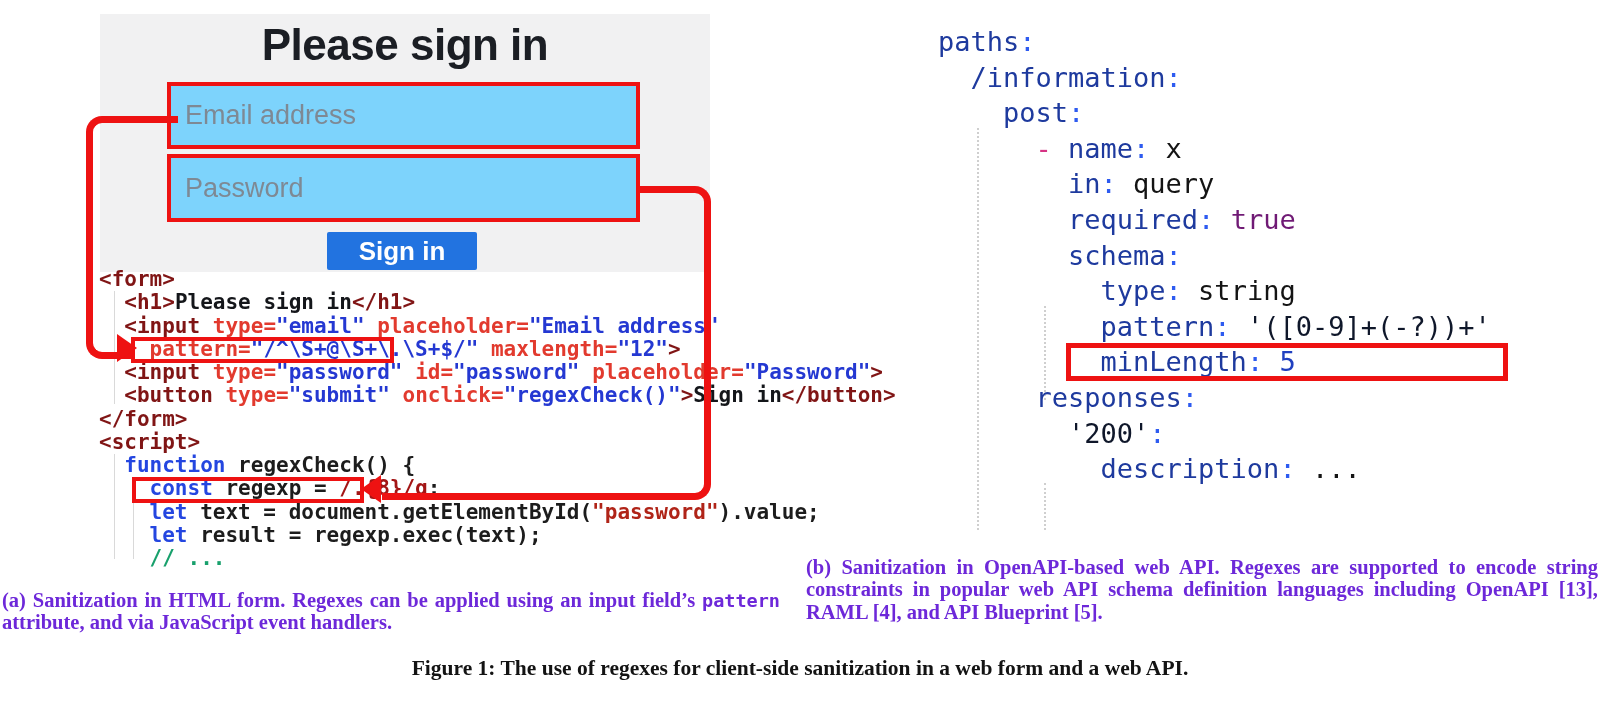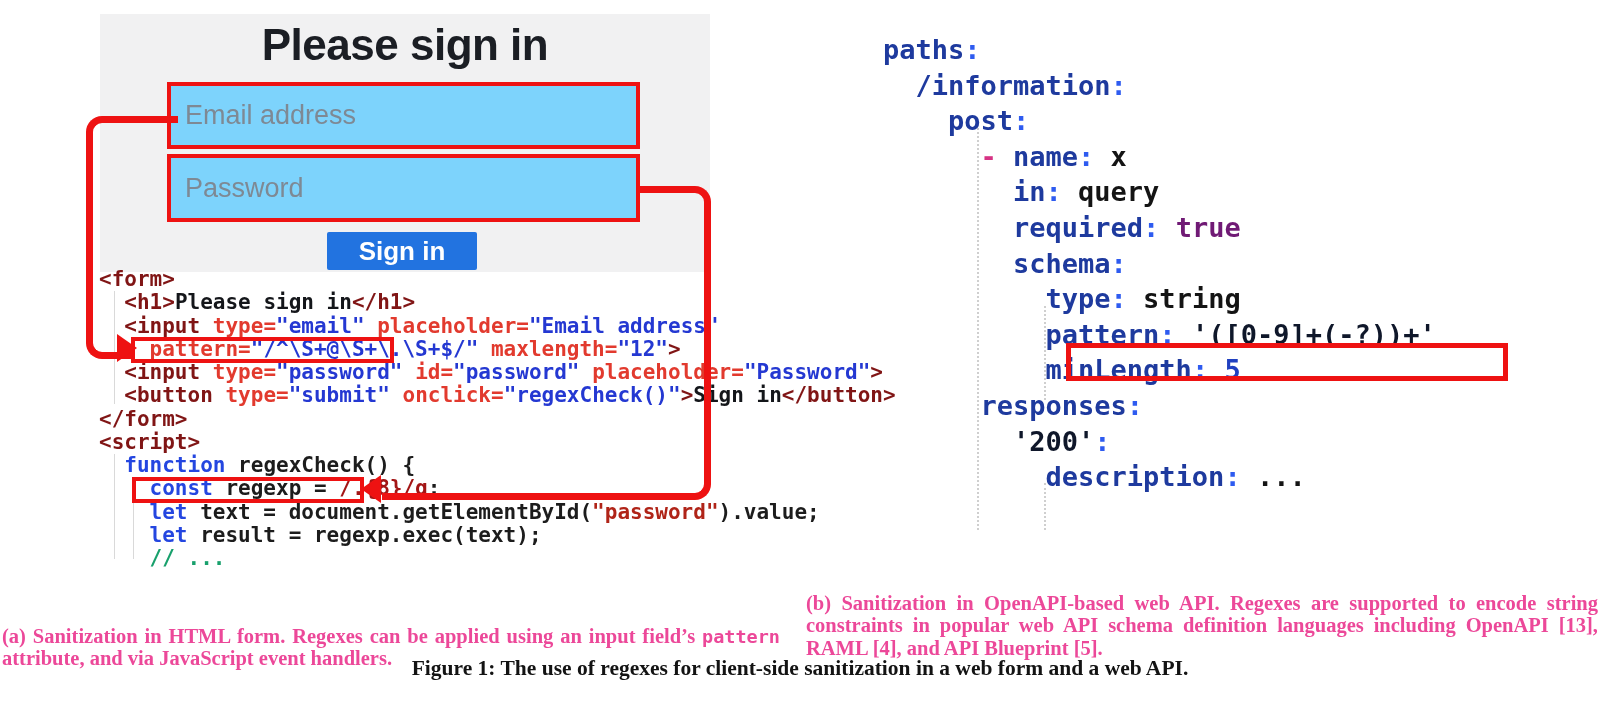--- a/index.html
+++ b/index.html
@@ -27,22 +27,22 @@
   #html-code .tk-tag{color:#801515;}
   #html-code .tk-attr{color:#e23a2e;}
   #html-code .tk-val{color:#2438d2;}
   #html-code .tk-txt{color:#14161a;font-weight:700;}
   #html-code .tk-kw{color:#2446e0;}
   #html-code .tk-pl{color:#1c1c1c;}
   #html-code .tk-str{color:#b02418;}
   #html-code .tk-rx{color:#a31515;}
   #html-code .tk-cmt{color:#18a06c;}
 
-  #yaml-code{left:883px;top:24px;font-family:"DejaVu Sans Mono",monospace;
-    font-size:27px;font-weight:700;line-height:35.6px;color:#141414;margin-top:8px;}
+  #yaml-code{left:938px;top:24px;font-family:"DejaVu Sans Mono",monospace;
+    font-size:27px;font-weight:400;line-height:35.6px;color:#141414;}
   #yaml-code .tk-key{color:#1e3a9e;}
   #yaml-code .tk-col{color:#2e5bf0;}
   #yaml-code .tk-dash{color:#d63384;}
   #yaml-code .tk-pl{color:#141414;}
   #yaml-code .tk-bool{color:#701a75;}
   #yaml-code .tk-num{color:#2040c0;}
   #yaml-code .tk-str{color:#0f172a;}
 
   
   .guide{position:absolute;width:0;border-left:1px solid #d9d9d9;}
@@ -61,21 +61,21 @@
   #arrow-into-pattern{left:117px;top:334px;width:0;height:0;
     border-left:20px solid #ee1212;border-top:14px solid transparent;border-bottom:14px solid transparent;}
   #conn-right-top{left:640px;top:186px;width:64px;height:160px;
     border-top:7px solid #ee1212;border-right:7px solid #ee1212;border-top-right-radius:16px;}
   #conn-right-bottom{left:382px;top:340px;width:322px;height:153px;
     border-right:7px solid #ee1212;border-bottom:7px solid #ee1212;border-bottom-right-radius:16px;}
   #arrow-into-const{left:361px;top:475px;width:0;height:0;
     border-right:20px solid #ee1212;border-top:14px solid transparent;border-bottom:14px solid transparent;}
 
   
-  .caption{font-family:"Liberation Serif",serif;font-weight:700;color:#ec4899;text-align:justify;margin-top:36px;}
+  .caption{font-family:"Liberation Serif",serif;font-weight:700;color:#6d28d9;text-align:justify;}
   #caption-a{left:2px;top:590px;width:778px;font-size:20.5px;line-height:21.8px;}
   #caption-a .mono{font-family:"DejaVu Sans Mono",monospace;font-size:18.5px;font-weight:700;}
   #caption-b{left:806px;top:556px;width:792px;font-size:20.5px;line-height:22.4px;}
   #figure-caption{left:0;top:656px;width:1600px;text-align:center;
     font-family:"Liberation Serif",serif;font-weight:700;font-size:21.5px;color:#131313;}
 </style>
 </head>
 <body>
 
 <div id="canvas">

